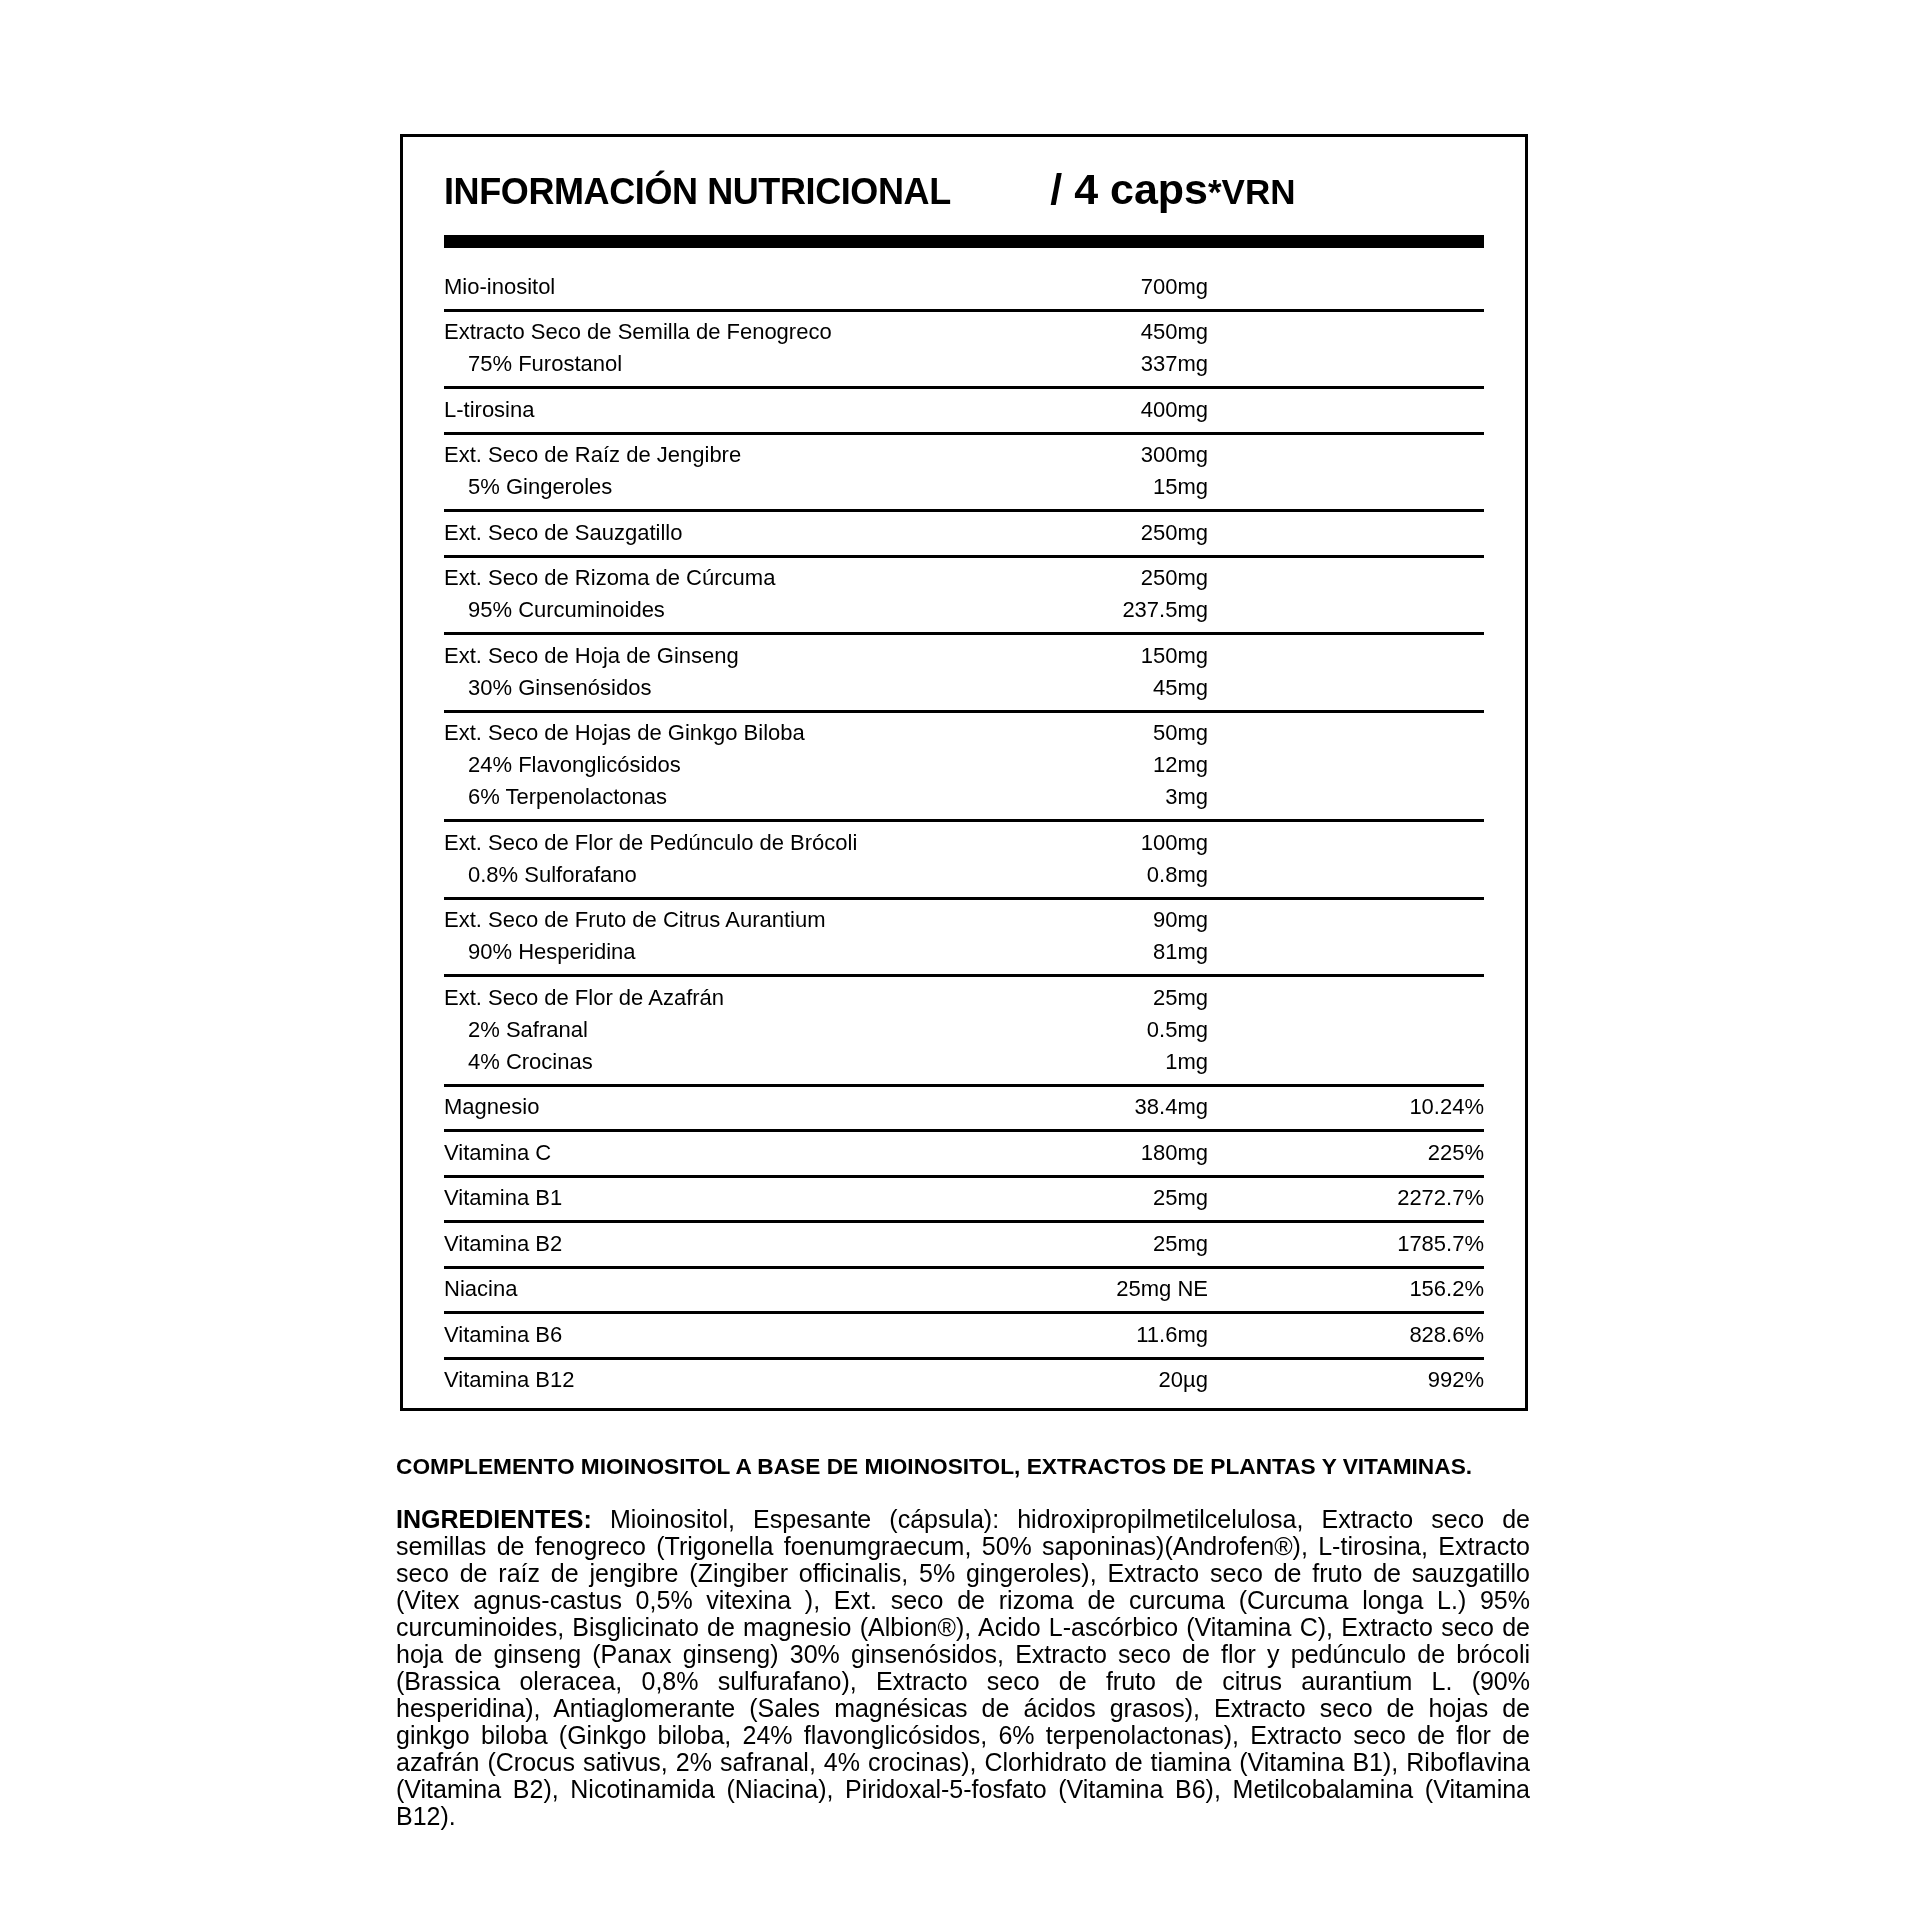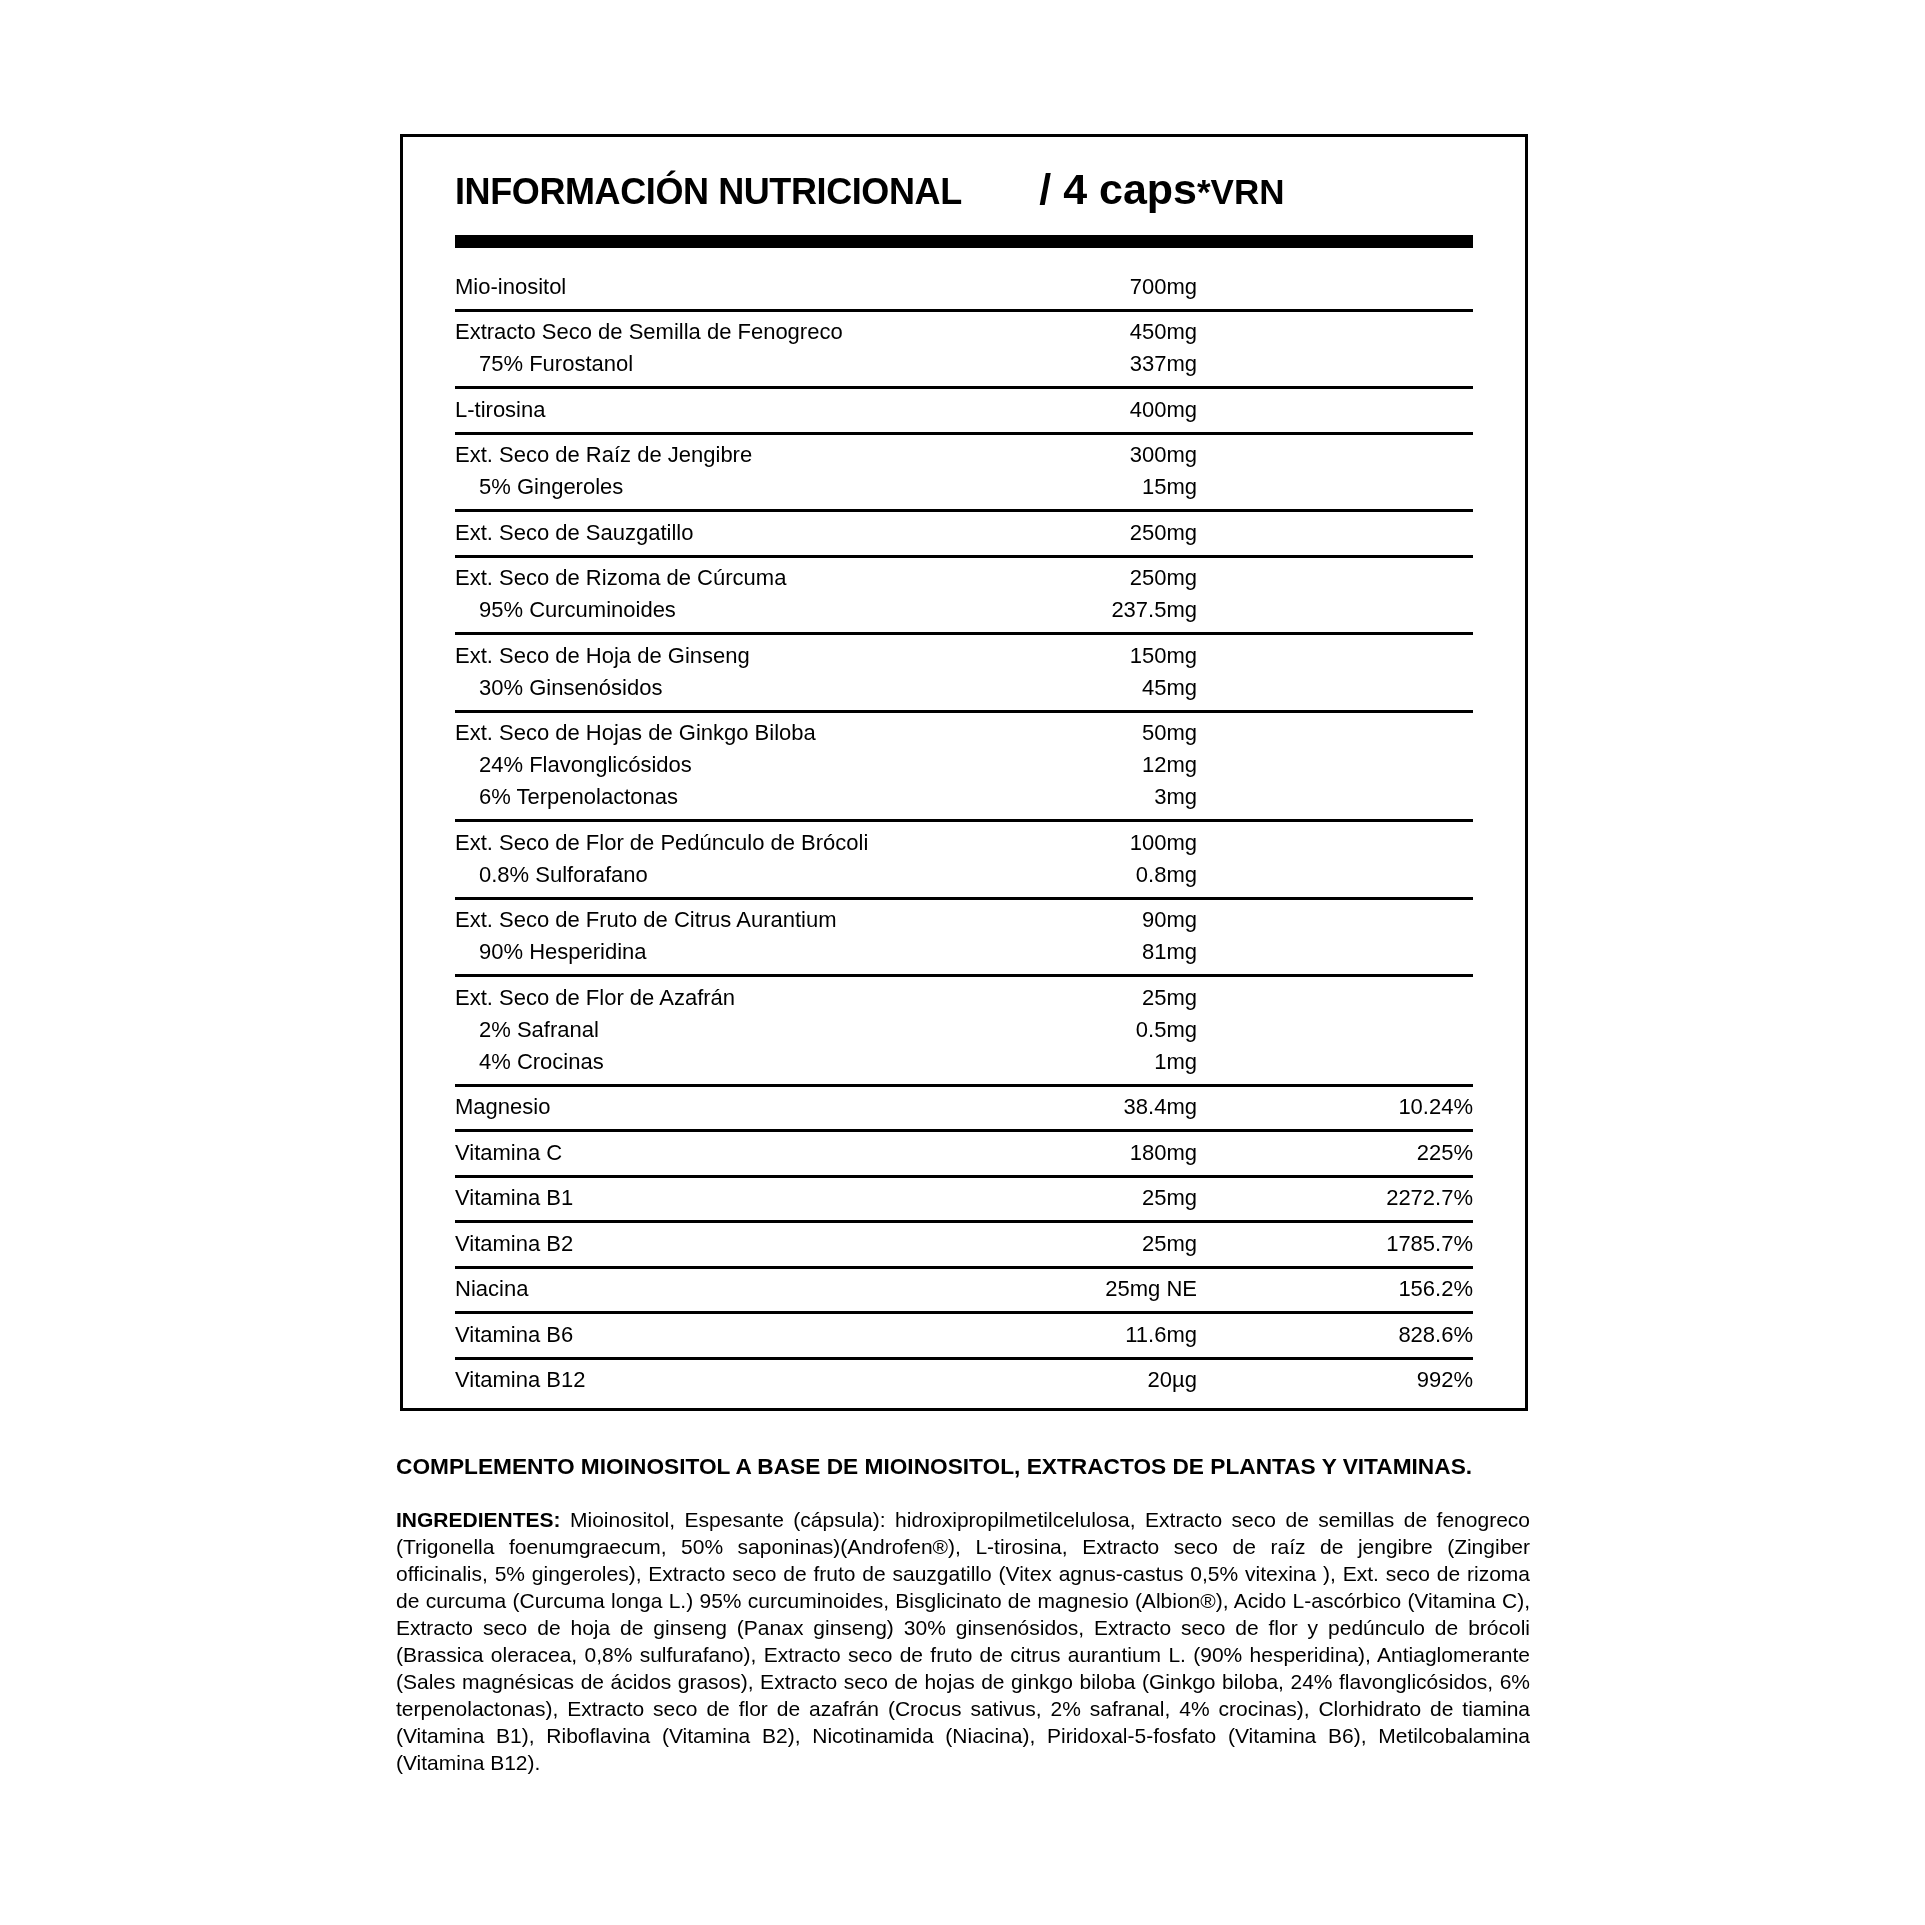--- a/index.html
+++ b/index.html
@@ -18,21 +18,21 @@
     background: #ffffff;
   }
   .label-box {
     position: absolute;
     left: 400px;
     top: 134px;
     width: 1128px;
     height: 1277px;
     border: 3px solid #000;
     box-sizing: border-box;
-    padding: 0 52px;
+    padding: 0 41px;
     background: #fff;
     overflow: hidden;
   }
   .header {
     display: flex;
     align-items: baseline;
     margin-top: 32px;
     line-height: 41px;
   }
   .header .title {
@@ -97,21 +97,21 @@
     font-size: 22.7px;
     font-weight: bold;
     line-height: 29px;
   }
   .ingredients {
     position: absolute;
     left: 396px;
     top: 1506px;
     width: 1134px;
     margin: 0;
-    font-size: 21px;
+    font-size: 25px;
     line-height: 27px;
     text-align: justify;
   }
   .ingredients .ing-label {
     font-weight: bold;
   }
 </style>
 </head>
 <body>
 

